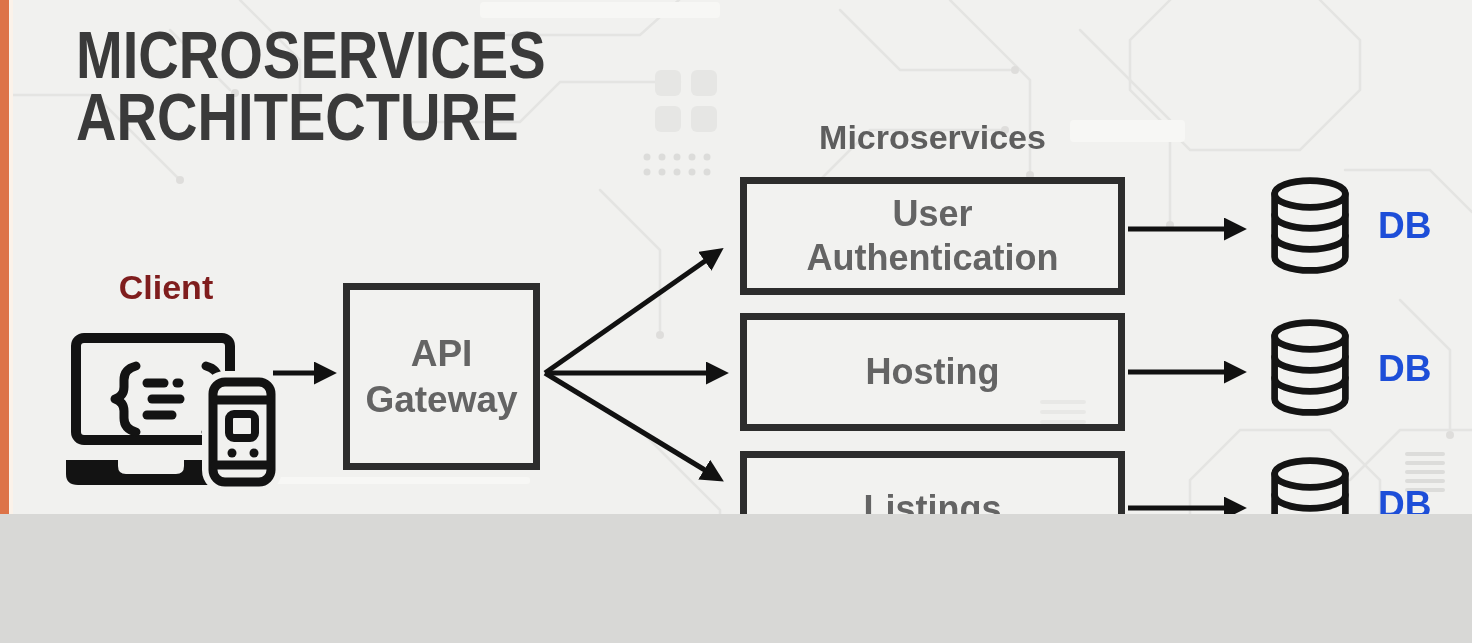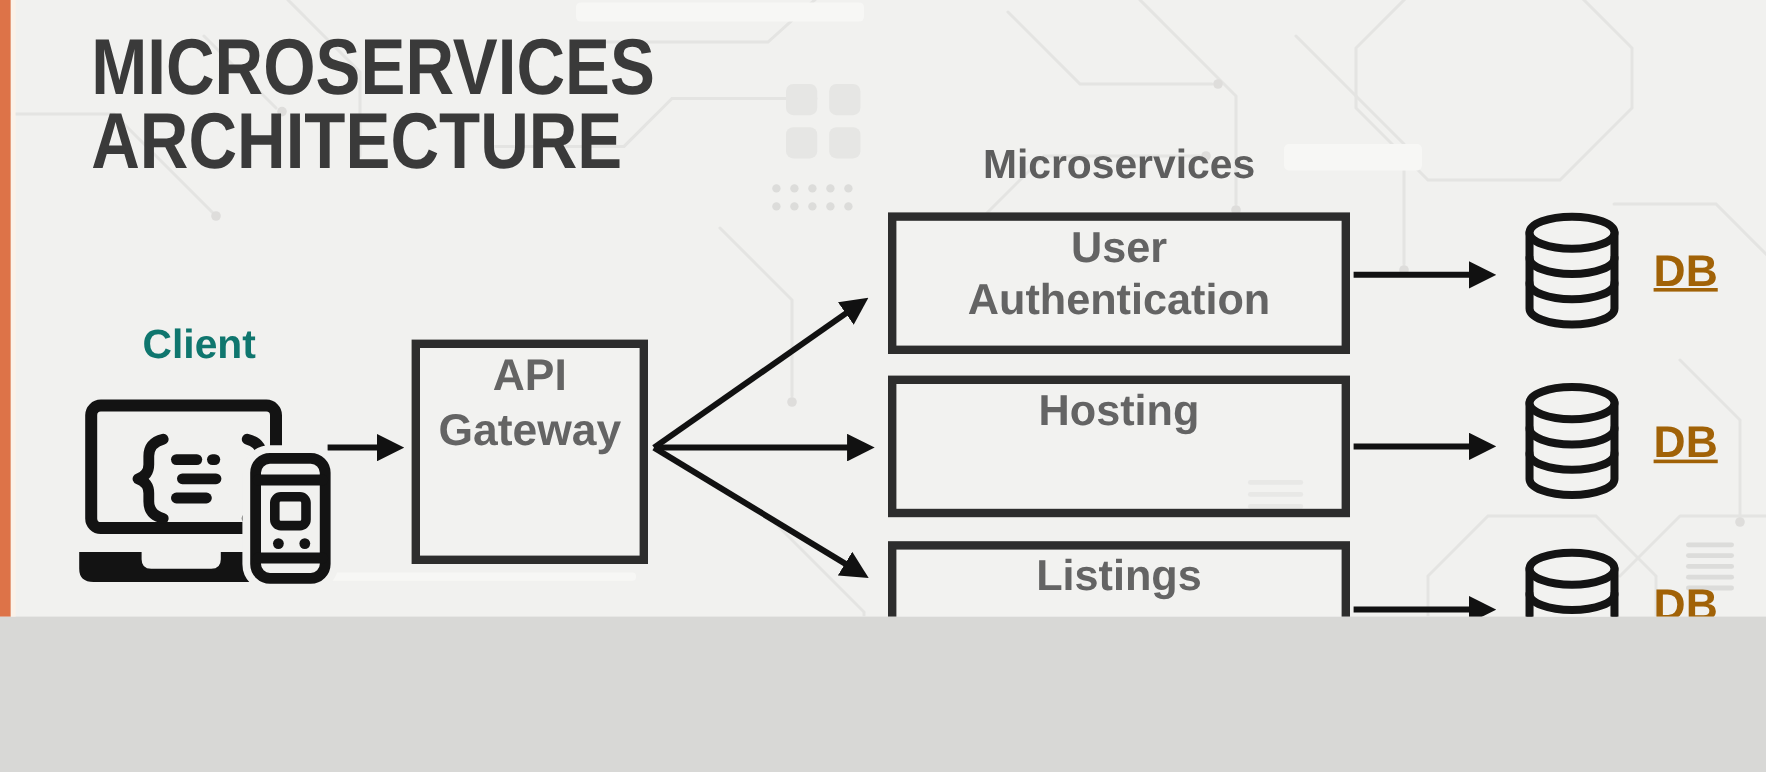--- a/index.html
+++ b/index.html
@@ -13,43 +13,43 @@
   .accent-bar{position:absolute;left:0;top:0;width:9px;height:643px;background:#dd7348;z-index:3;}
   .accent-strip{position:absolute;left:9px;top:0;width:4px;height:643px;background:#fbf2e9;z-index:3;}
 
   .page-title{
     position:absolute;left:76px;top:24px;z-index:3;
     font-size:66px;font-weight:bold;color:#3a3a3a;line-height:62px;
     transform:scaleX(0.85);transform-origin:left top;white-space:nowrap;
   }
 
   .node-label{
-    position:absolute;z-index:3;color:#0f766e;font-weight:bold;text-align:center;
+    position:absolute;z-index:3;color:#7f1d1d;font-weight:bold;text-align:center;
   }
   .client-label{left:55px;top:268px;width:222px;font-size:34px;}
   .group-label{left:740px;top:118px;width:385px;font-size:34px;color:#5e5e5e;}
 
   .box{
     position:absolute;z-index:3;box-sizing:border-box;
     border:7px solid #2d2d2d;background:rgba(243,243,241,0.55);
-    display:flex;align-items:flex-start;justify-content:center;text-align:center;
+    display:flex;align-items:center;justify-content:center;text-align:center;
     color:#646464;font-weight:bold;
   }
   .gateway-box{left:343px;top:283px;width:197px;height:187px;font-size:37px;line-height:46px;padding:0 26px;}
   .service-box{left:740px;width:385px;font-size:36px;line-height:44px;padding:0 24px;}
   .service-box.s0{top:177px;height:118px;}
   .service-box.s1{top:313px;height:118px;}
   .service-box.s2{top:451px;height:116px;}
 
   .client-icon{position:absolute;left:60px;top:328px;z-index:3;}
   .db-icon{position:absolute;left:1266px;z-index:3;}
   .db-icon.d0{top:176px;}
   .db-icon.d1{top:318px;}
   .db-icon.d2{top:456px;}
-  .db-label{position:absolute;left:1378px;z-index:3;color:#a16207;font-weight:bold;font-size:37px;text-decoration:underline;}
+  .db-label{position:absolute;left:1378px;z-index:3;color:#1d4ed8;font-weight:bold;font-size:37px;}
   .db-label.d0{top:205px;}
   .db-label.d1{top:348px;}
   .db-label.d2{top:484px;}
 
   .footer-brand{
     position:absolute;left:588px;top:588px;height:54px;z-index:3;
     display:flex;align-items:center;gap:9px;
   }
   .brand-text{font-family:"DejaVu Serif",serif;font-weight:bold;font-size:32px;white-space:nowrap;}
   .brand-dark{color:#2d2d2d;}

